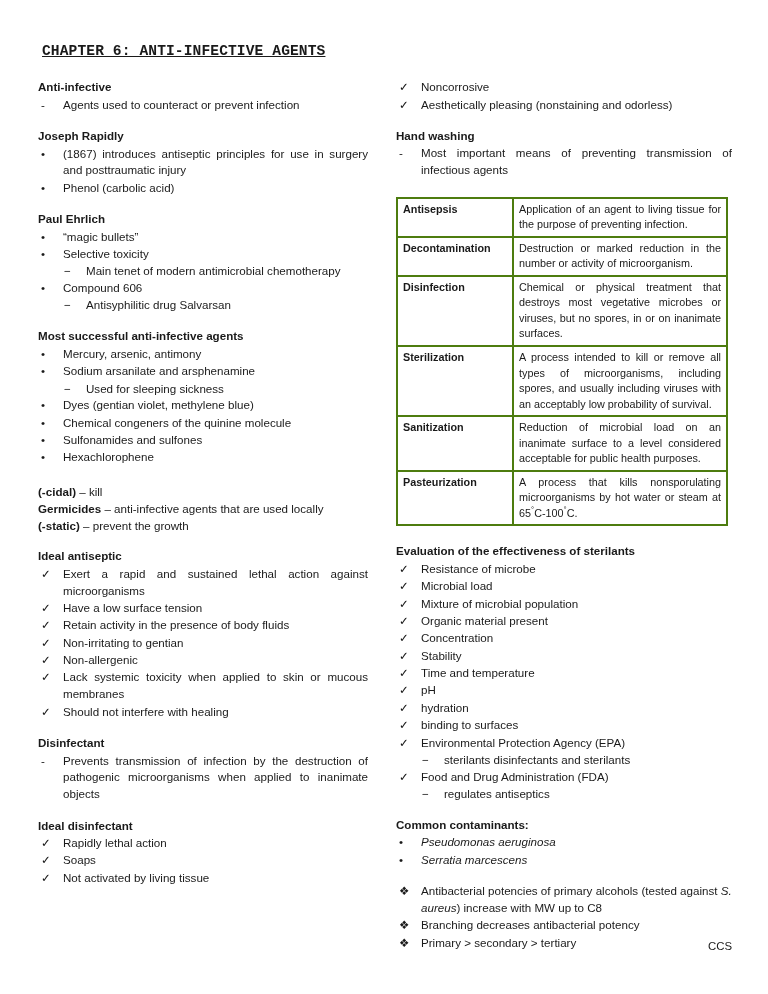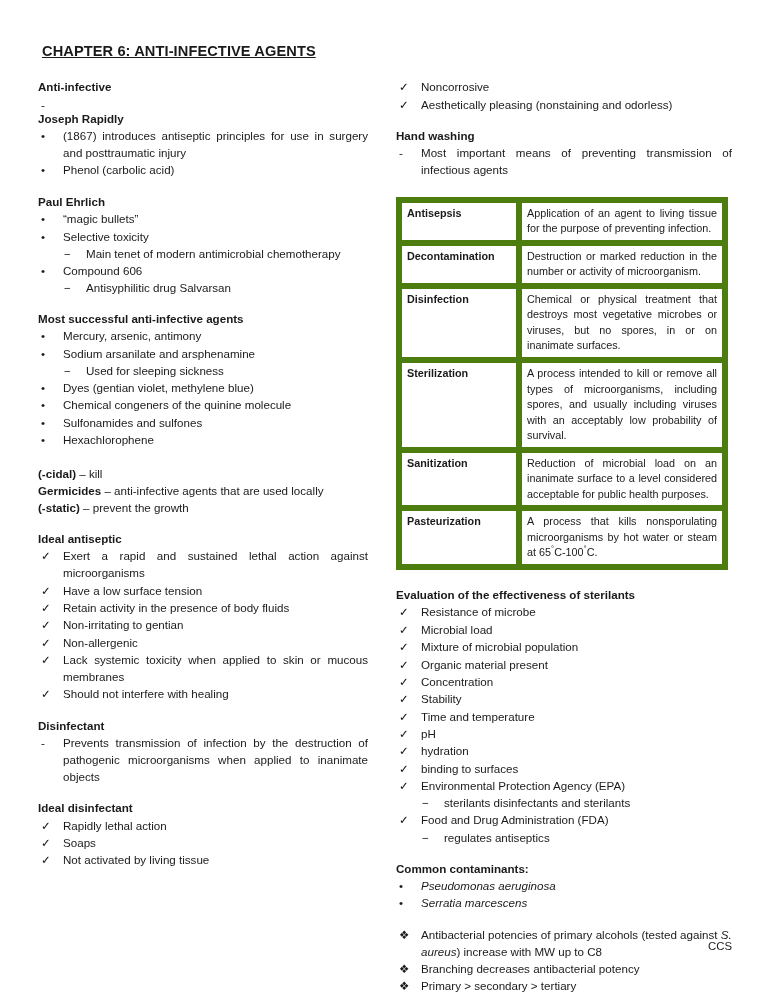--- a/index.html
+++ b/index.html
@@ -36,20 +36,21 @@
   .col-right { width: 336px; flex: 0 0 336px; }
 
   
   .title {
     font-weight: bold;
     font-size: 14.6px;
     text-decoration: underline;
     letter-spacing: 0.1px;
     margin: 0 0 19px 0;
     line-height: 1.25;
+    font-family: Liberation Mono, monospace;
   }
   .h {
     font-weight: bold;
     font-size: 11.6px;
     margin: 0 0 1px 0;
     line-height: 1.42;
   }
   .h-ul {
     font-weight: bold;
     font-size: 11.6px;
@@ -116,21 +117,21 @@
   i, em { font-style: italic; }
 
   
   table.deftable {
     border-collapse: collapse;
     width: 332px;
     margin: 0;
     table-layout: fixed;
   }
   table.deftable td {
-    border: 6px solid #4d7c0f;
+    border: 2px solid #4d7c0f;
     padding: 3px 5px 3px 5px;
     font-size: 10.8px;
     line-height: 1.44;
     vertical-align: top;
   }
   td.term {
     width: 104px;
     font-weight: bold;
     white-space: nowrap;
   }
@@ -158,21 +159,21 @@
 <div class="page">
 
   <h1 class="title">CHAPTER 6: ANTI-INFECTIVE AGENTS</h1>
 
   <div class="columns">
 
     <div class="col">
 
       <div class="h">Anti-infective</div>
       <ul class="lst">
-        <li><span class="mk mk-dash">-</span></li>
+        <li><span class="mk mk-dash">-</span><span>Agents used to counteract or prevent infection</span></li>
       </ul>
 
       <div class="gap"></div>
 
       <div class="h">Joseph Rapidly</div>
       <ul class="lst">
         <li class="just"><span class="mk mk-bullet">•</span><span>(1867) introduces antiseptic principles for use in surgery and posttraumatic injury</span></li>
         <li><span class="mk mk-bullet">•</span><span>Phenol (carbolic acid)</span></li>
       </ul>
 

